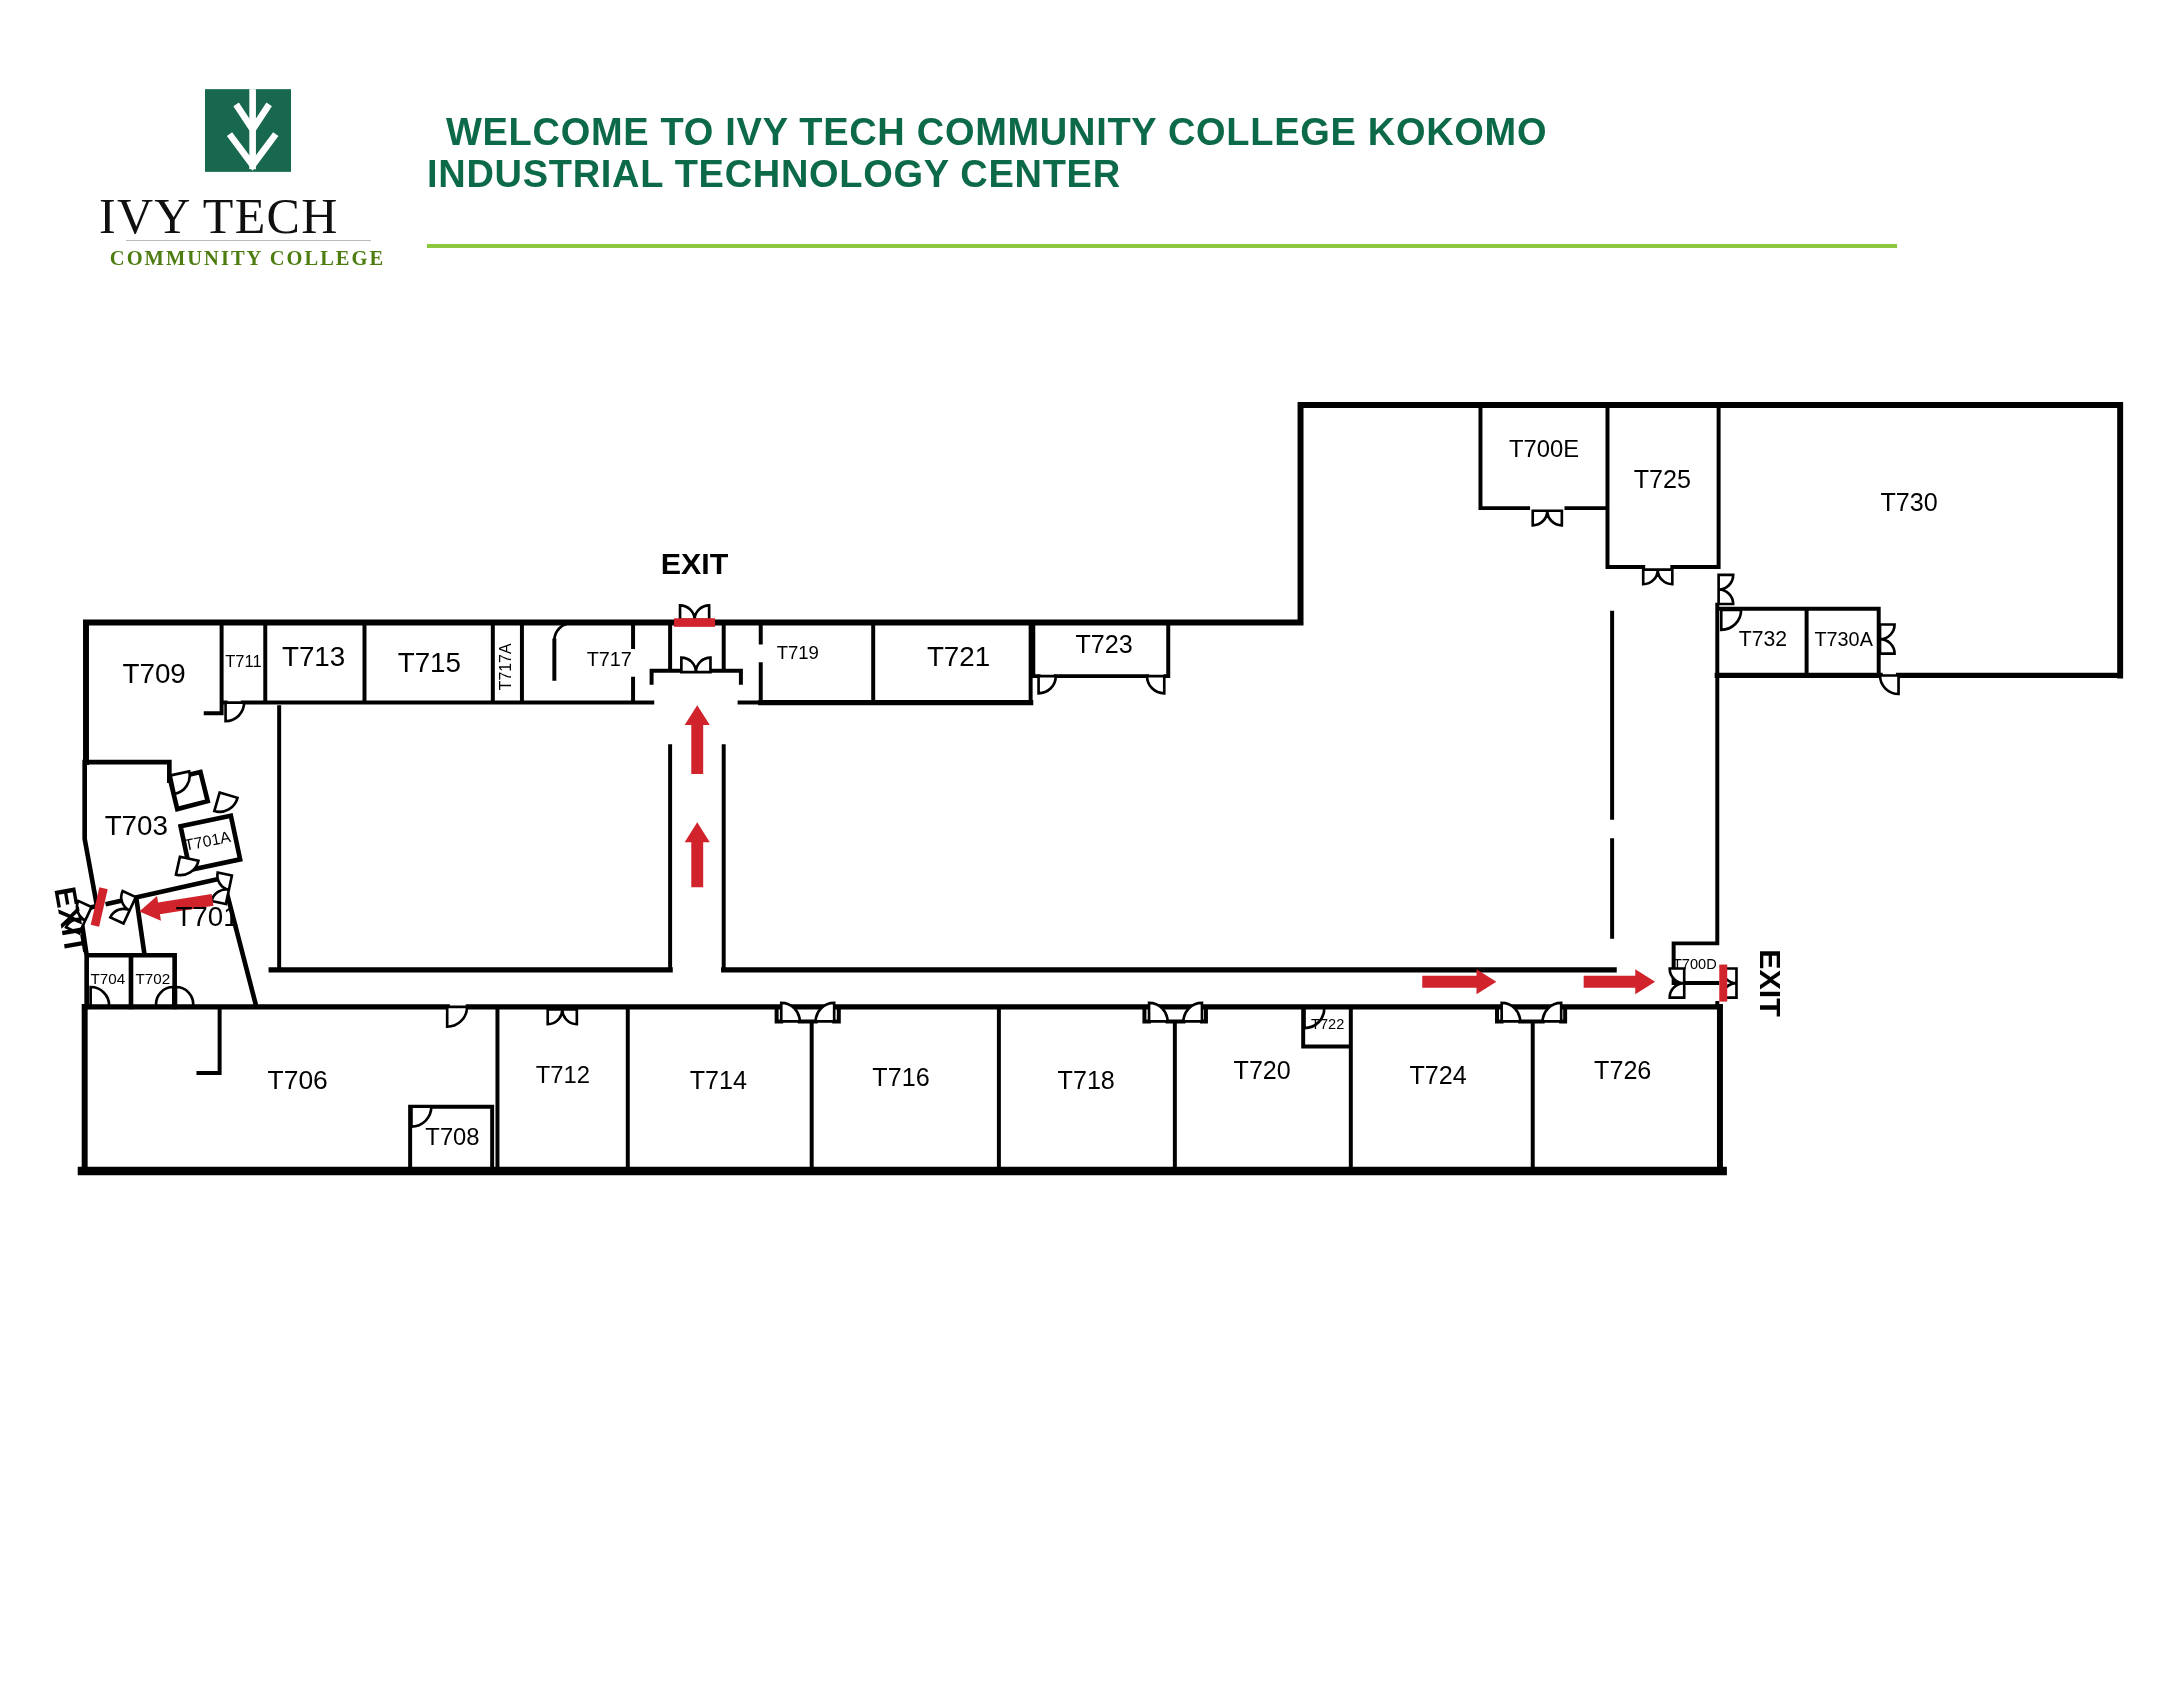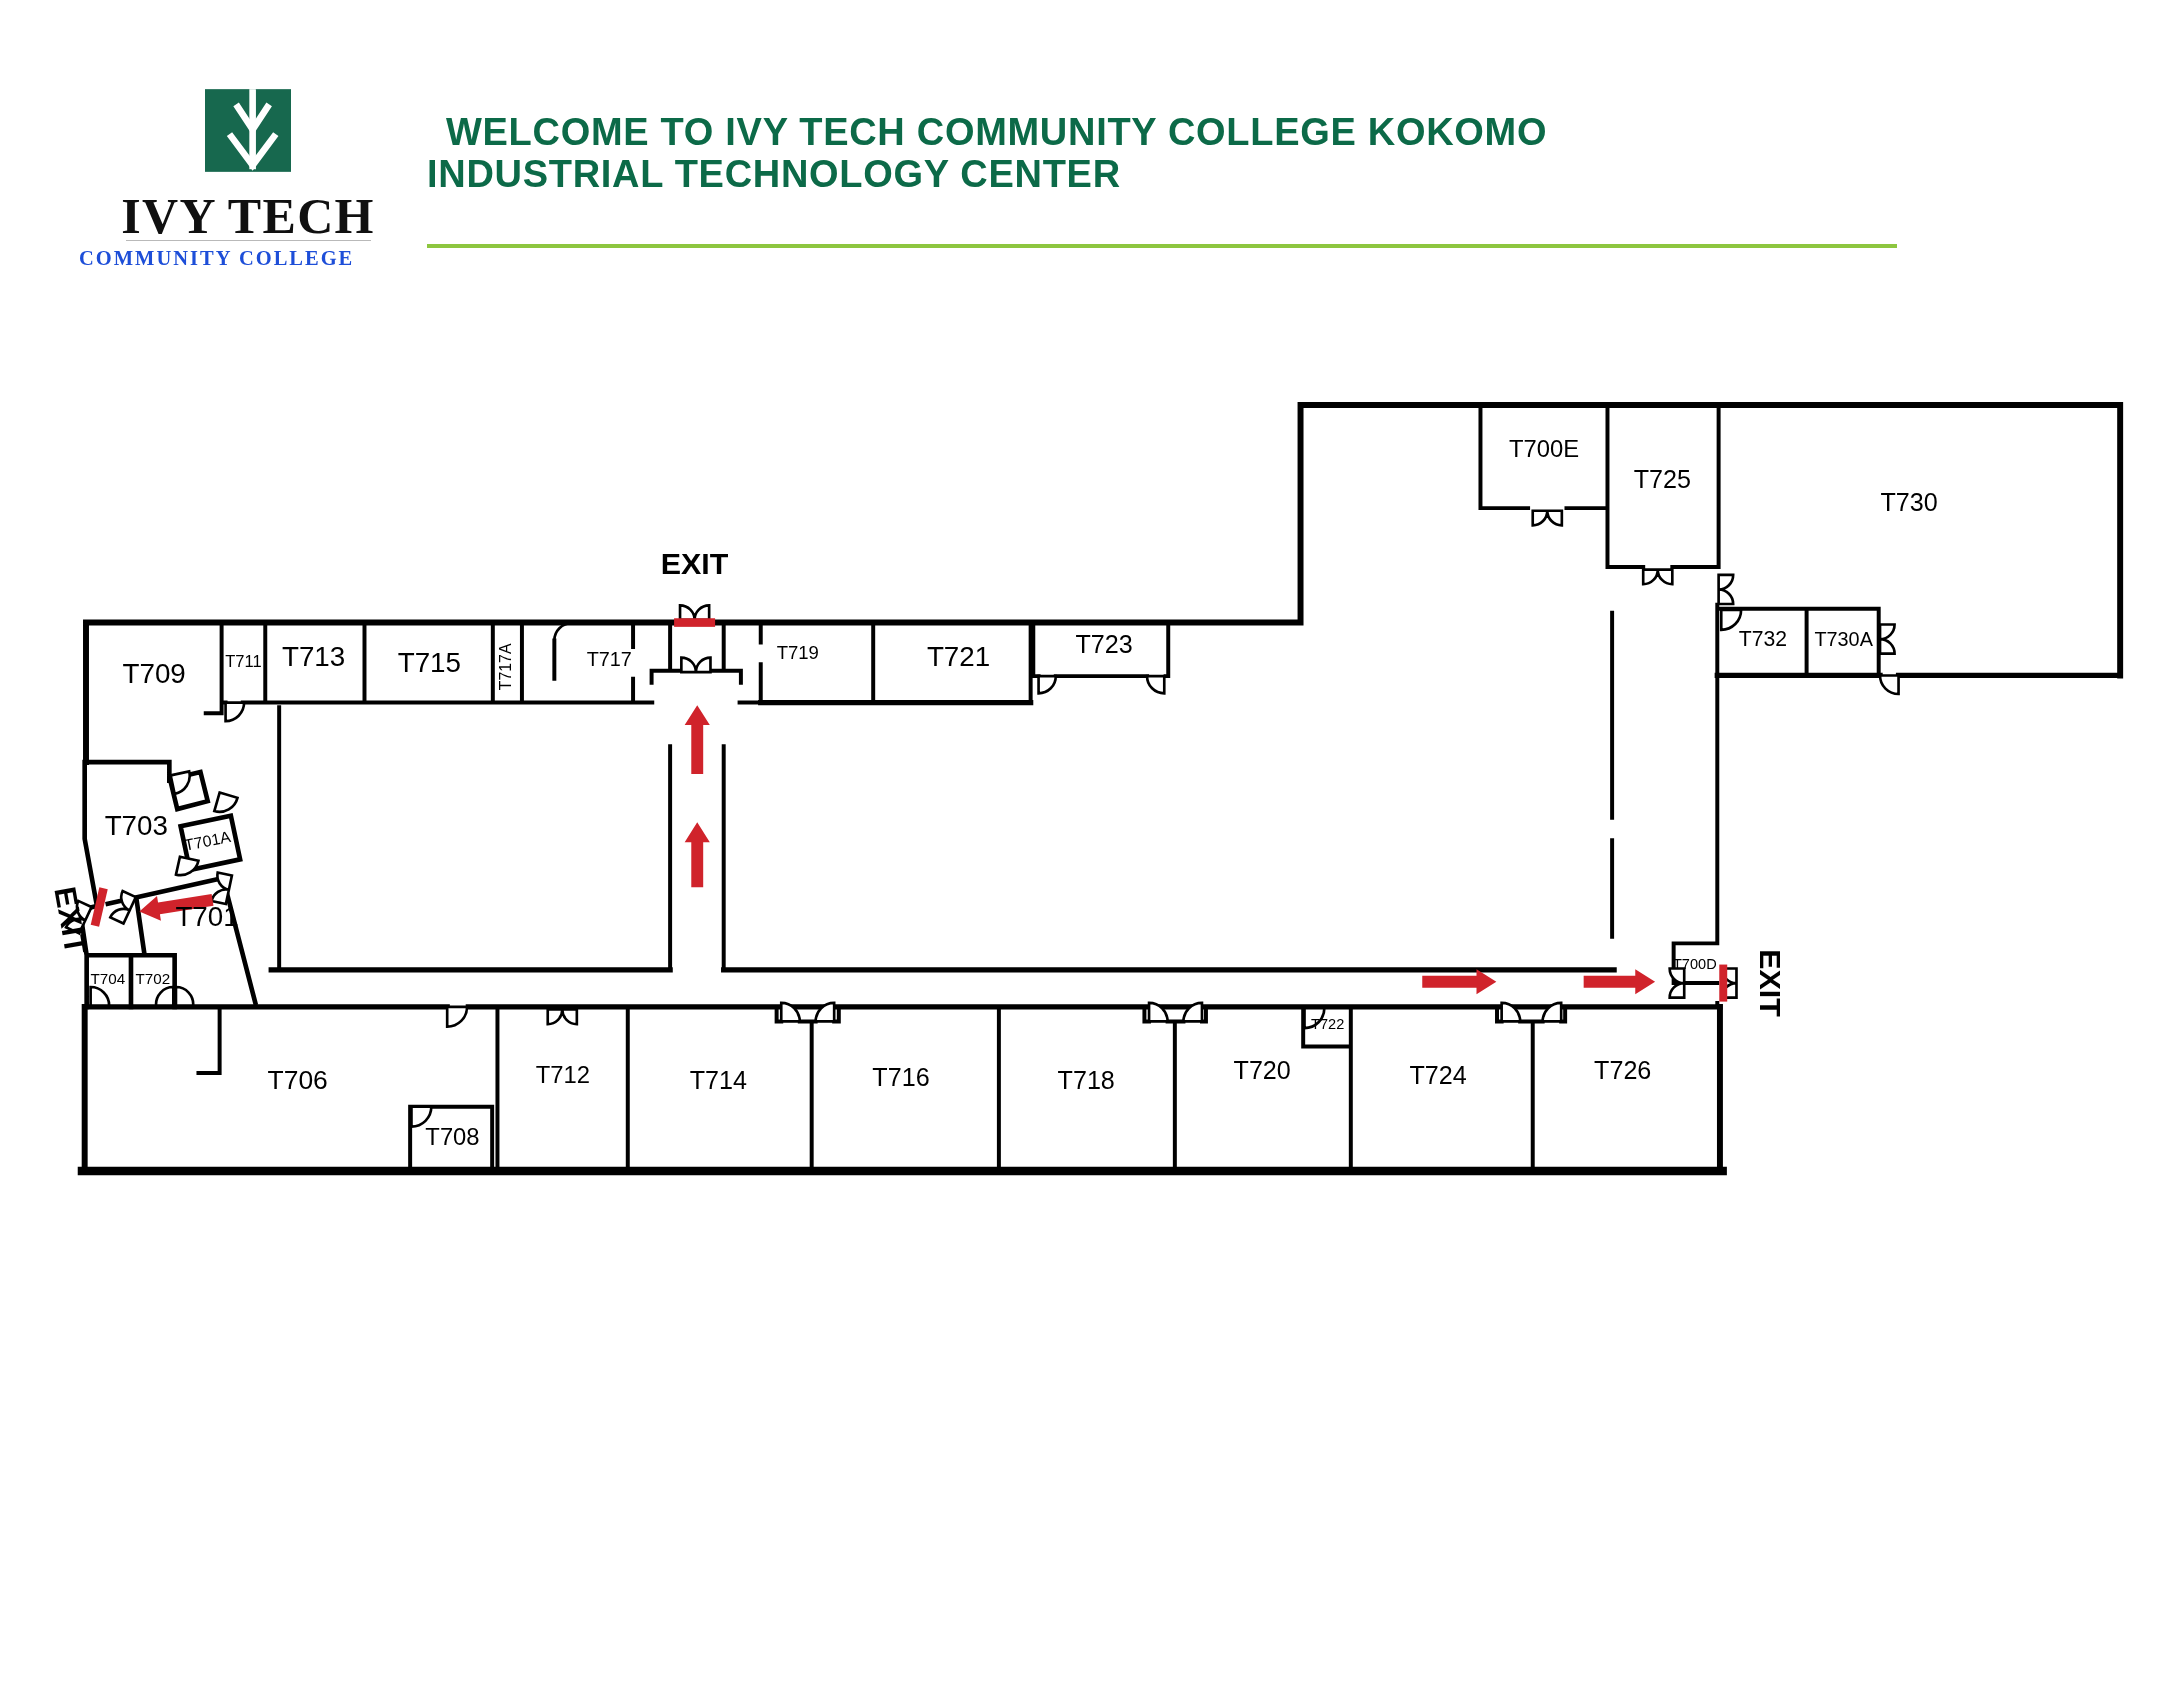--- a/index.html
+++ b/index.html
@@ -1,25 +1,25 @@
 <!DOCTYPE html>
 <html style="font-size:10.6px"><head>
 <meta charset="utf-8">
 <style>
   html,body{margin:0;padding:0;background:#fff;}
   .page{position:relative;width:2183px;height:1687px;background:#ffffff;overflow:hidden;
         font-family:"Liberation Sans",sans-serif;}
   
   .logo-box{position:absolute;left:205px;top:89px;width:86px;height:83px;}
-  .logo-wordmark{position:absolute;left:99px;top:187px;width:298px;text-align:center;
-        font-family:"Liberation Serif",serif;font-size:50px;font-weight:700;color:#101010;
+  .logo-wordmark{position:absolute;left:99px;top:187px;width:298px;
+        font-family:"Liberation Serif",serif;font-size:50px;font-weight:400;color:#101010;
         letter-spacing:1.3px;white-space:nowrap;}
   .logo-rule{position:absolute;left:126px;top:240px;width:245px;height:1.3px;background:#b9b9b9;}
-  .logo-sub{position:absolute;left:79px;top:247px;width:337px;text-align:left;
-        font-family:"Liberation Serif",serif;font-size:20.5px;font-weight:600;color:#1d4ed8;
+  .logo-sub{position:absolute;left:79px;top:247px;width:337px;text-align:center;
+        font-family:"Liberation Serif",serif;font-size:20.5px;font-weight:600;color:#4d7c0f;
         letter-spacing:2px;white-space:nowrap;}
   .title1{position:absolute;left:427px;top:111px;font-size:38px;font-weight:bold;
         letter-spacing:0.7px;white-space:nowrap;margin-left:19px;}
   .title2{position:absolute;left:427px;top:153px;font-size:38px;font-weight:bold;
         letter-spacing:0.7px;white-space:nowrap;}
   .title-rule{position:absolute;left:427px;top:244px;width:1470px;height:4px;}
   
   svg.plan{position:absolute;left:0;top:0;width:2183px;height:1687px;}
   svg.plan text{font-family:"Liberation Sans",sans-serif;fill:#000;}
   svg.plan text.exit{font-weight:bold;}

